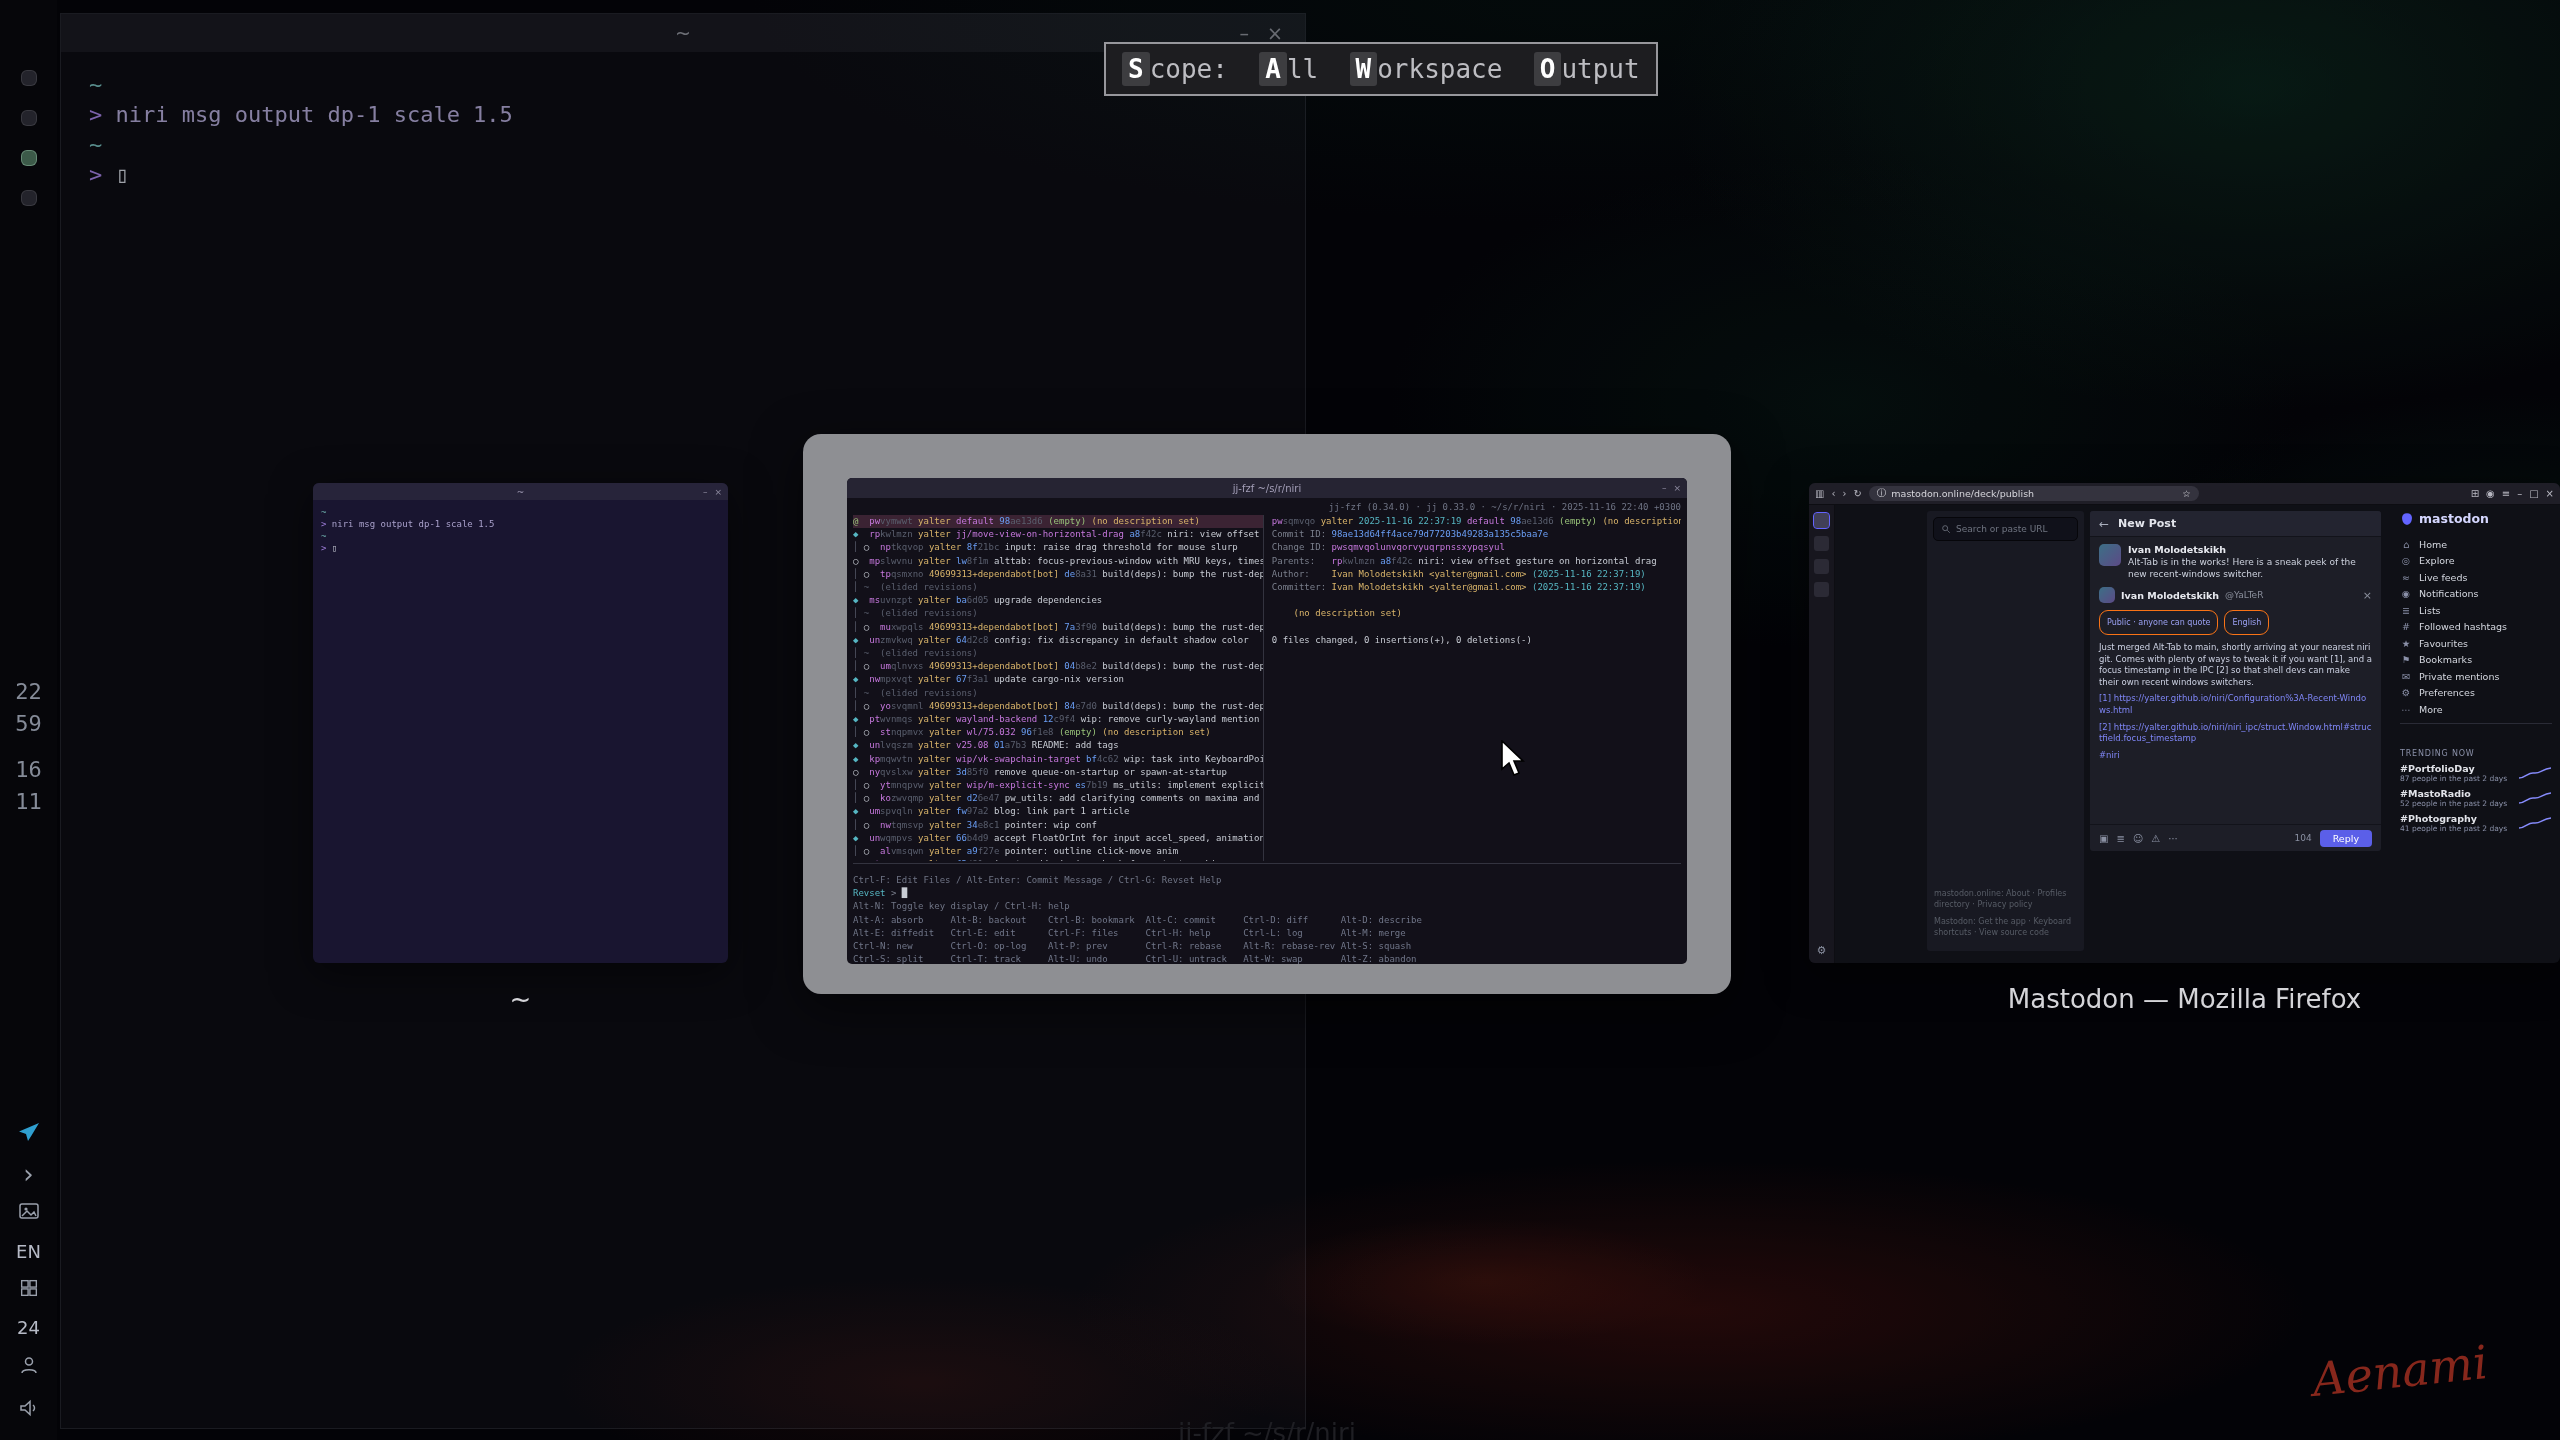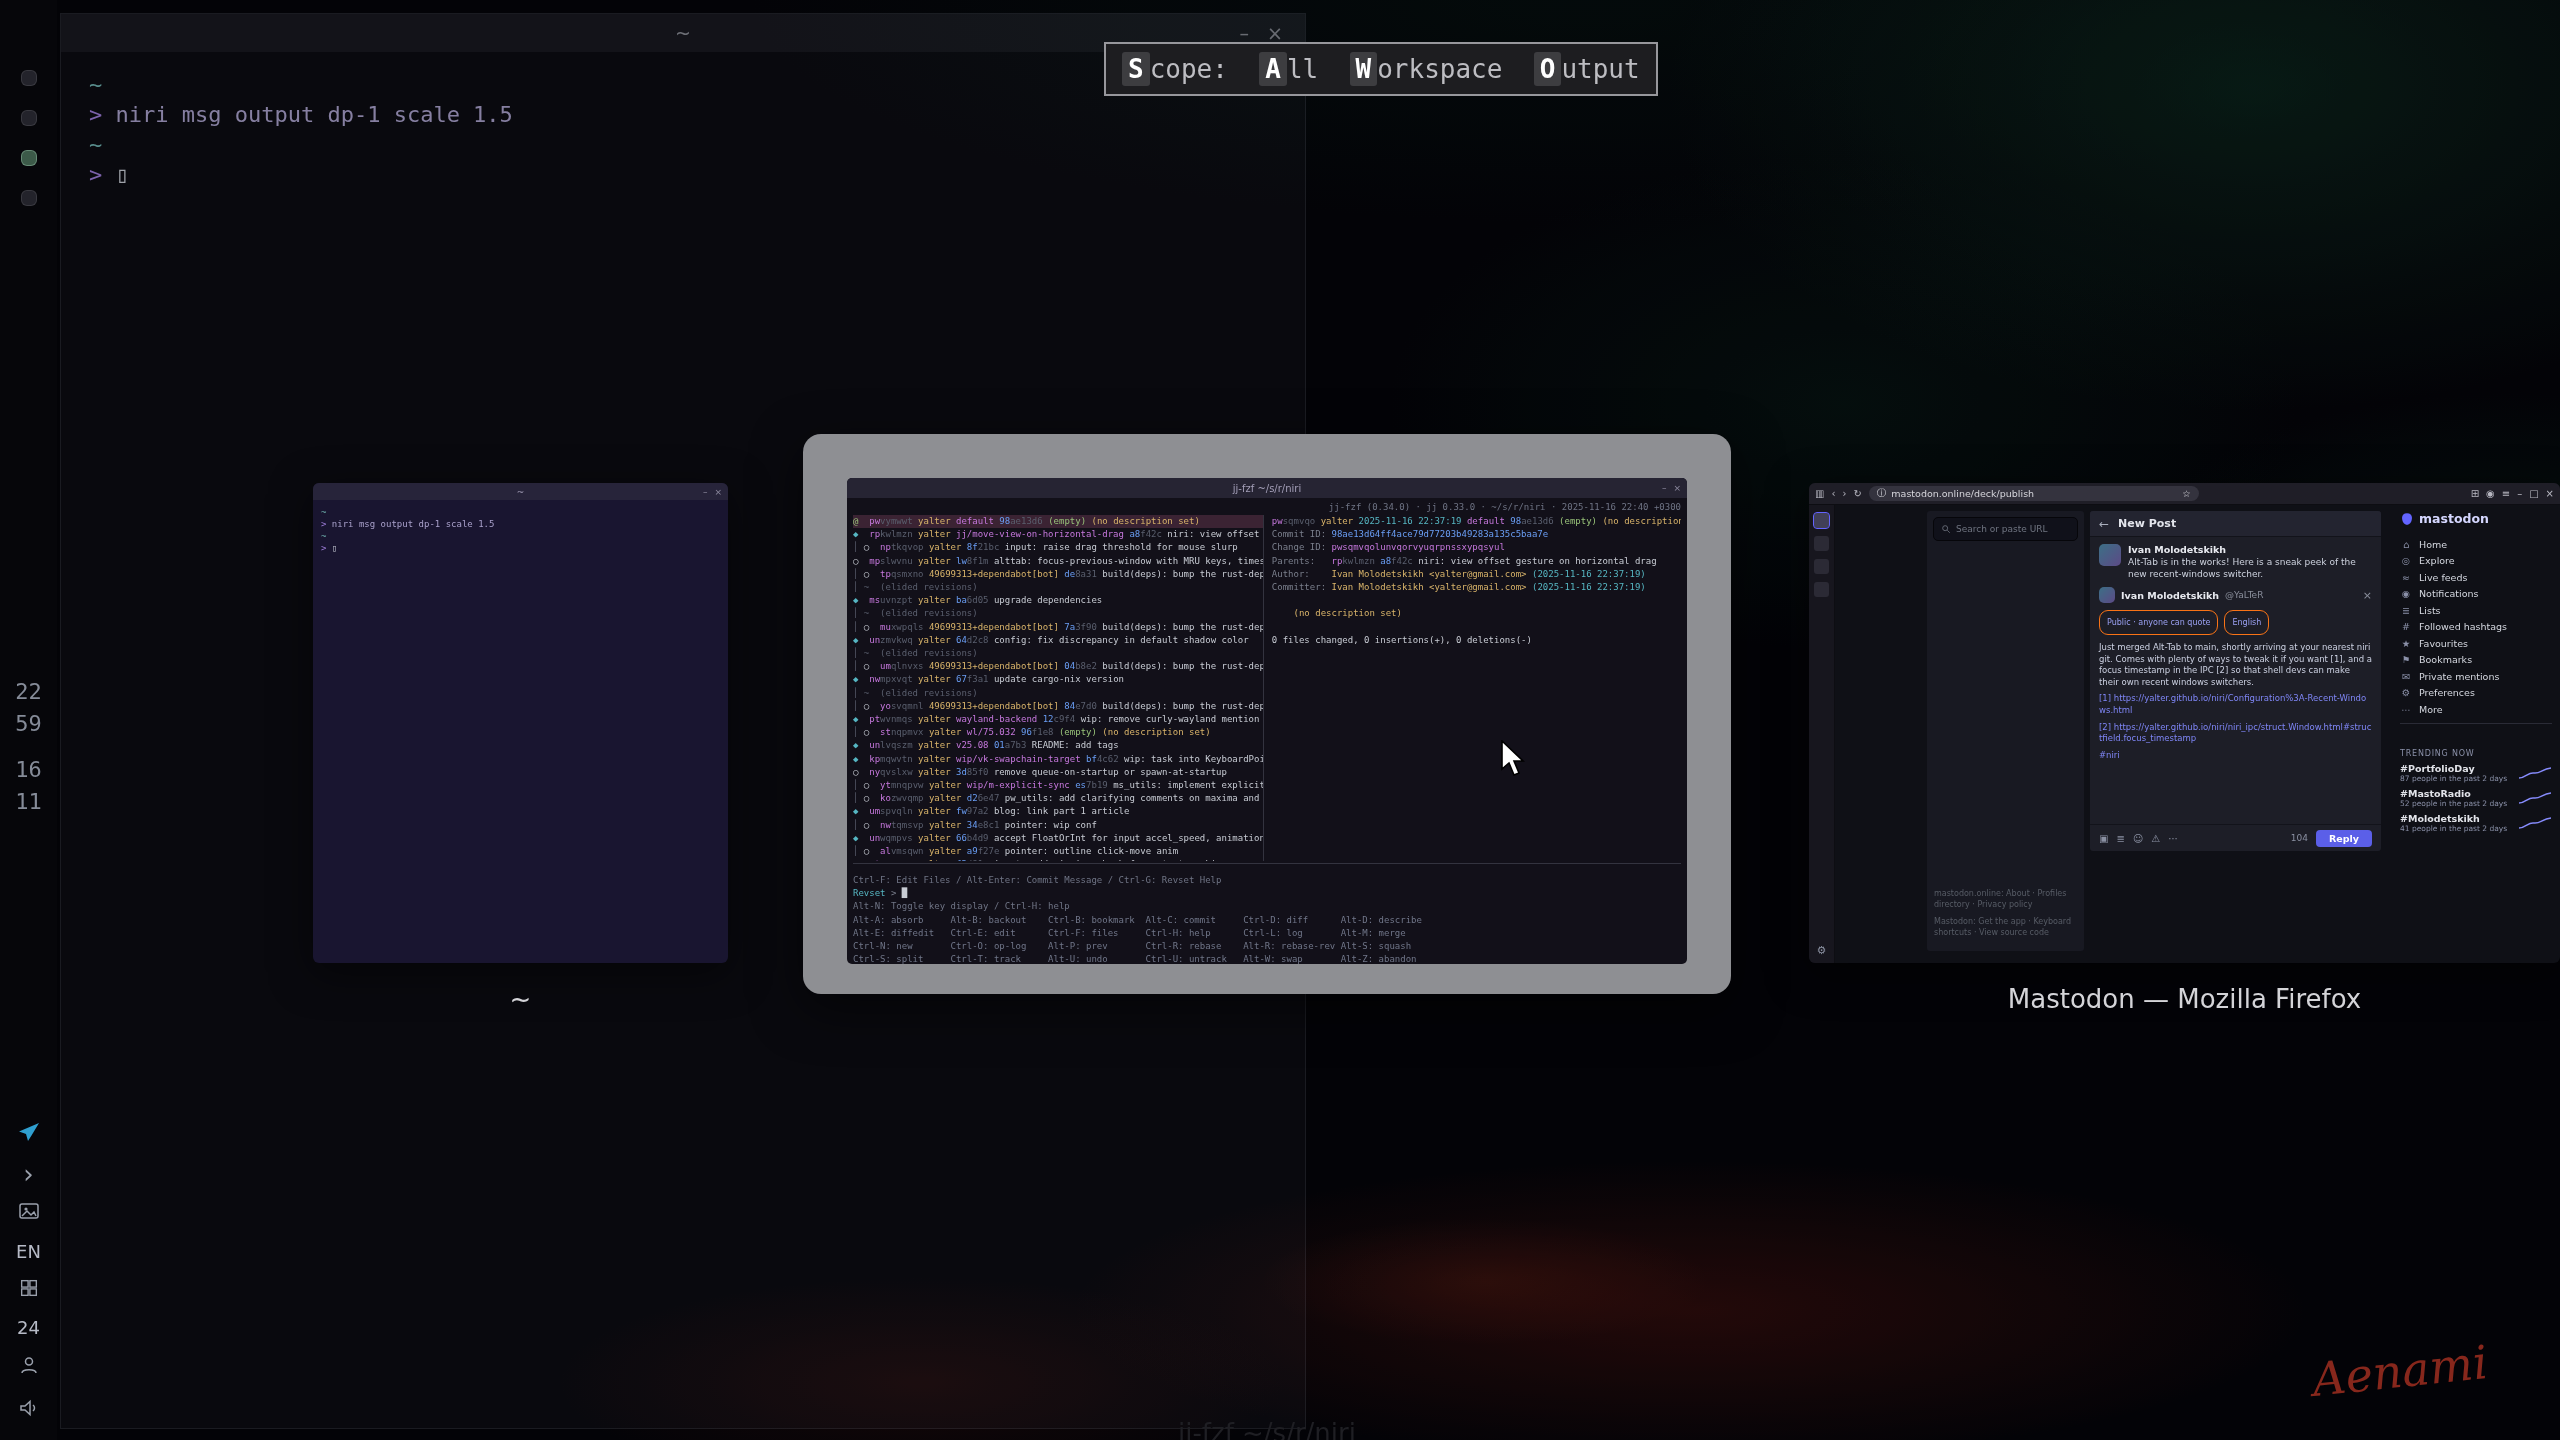--- a/index.html
+++ b/index.html
@@ -125,21 +125,21 @@
   .m-reply .handle{font-size:9px;color:#8a8f9c}
   .m-reply .x{margin-left:auto;font-size:11px;color:#8a8f9c}
   .m-badges{display:flex;gap:6px;padding:4px 9px}
   .m-badges .pill{font-size:8px;color:#9aa0f2;border:1px solid #f97316;border-radius:9px;padding:7px 7px;white-space:nowrap;overflow:hidden}
   .m-composetext{padding:3px 9px;font-size:8.5px;line-height:11.6px;color:#ccd1e2}
   .m-composetext .lnk{color:#7f86f6;word-break:break-all;margin-top:5px}
   .m-composetext .tag{color:#7f86f6;margin-top:5px}
   .m-cbar{position:absolute;left:0;right:0;bottom:0;height:27px;border-top:1px solid #12131a;
     display:flex;align-items:center;gap:8px;padding:0 9px;font-size:10px;color:#8a90a2}
   .m-count{margin-left:auto;font-size:9px;color:#8a90a2}
-  .m-reply-btn{background:#5b5fe8;color:#fff;font-size:9.5px;font-weight:bold;border-radius:4px;padding:3px 13px}
+  .m-reply-btn{background:#5b5fe8;color:#fff;font-size:9.5px;font-weight:normal;border-radius:4px;padding:3px 13px}
 
   .m-nav{position:absolute;left:591px;top:28px;width:152px;height:440px}
   .m-logo{display:flex;align-items:center;gap:5px;font-size:12.5px;font-weight:bold;color:#d5d7ff;margin-bottom:10px}
   .m-nav ul{list-style:none}
   .m-nav li{display:flex;align-items:center;gap:7px;font-size:9.5px;color:#d5d8e0;height:16.5px}
   .m-nav li .ico{width:12px;text-align:center;color:#8a90a8;font-size:9.5px}
   .m-div{border-top:1px solid #2a2b36;margin:5px 0}
   .m-trendtitle{font-size:8px;font-weight:normal;letter-spacing:.8px;color:#8a90a8;text-transform:uppercase;margin:25px 0 5px}
   .t-row{display:flex;align-items:center;margin-bottom:5px}
   .t-txt{flex:1;min-width:0}
@@ -476,21 +476,21 @@
         <div class="t-txt">
           <b>#MastoRadio</b>
           <div class="meta">52 people in the past 2 days</div>
         </div>
         <svg width="34" height="14" viewBox="0 0 34 14">
             <path d="M1 12 C8 12 10 6 16 7 C22 8 24 3 33 2" fill="none" stroke="#858afa" stroke-width="1.5"></path>
           </svg>
       </div>
         <div class="t-row">
         <div class="t-txt">
-          <b>#Molodetskikh</b>
+          <b>#Photography</b>
           <div class="meta">41 people in the past 2 days</div>
         </div>
         <svg width="34" height="14" viewBox="0 0 34 14">
             <path d="M1 12 C8 12 10 6 16 7 C22 8 24 3 33 2" fill="none" stroke="#858afa" stroke-width="1.5"></path>
           </svg>
       </div>
       </div>
   </div>
 </div>
 <div class="wlabel lbl-right">Mastodon — Mozilla Firefox</div>

